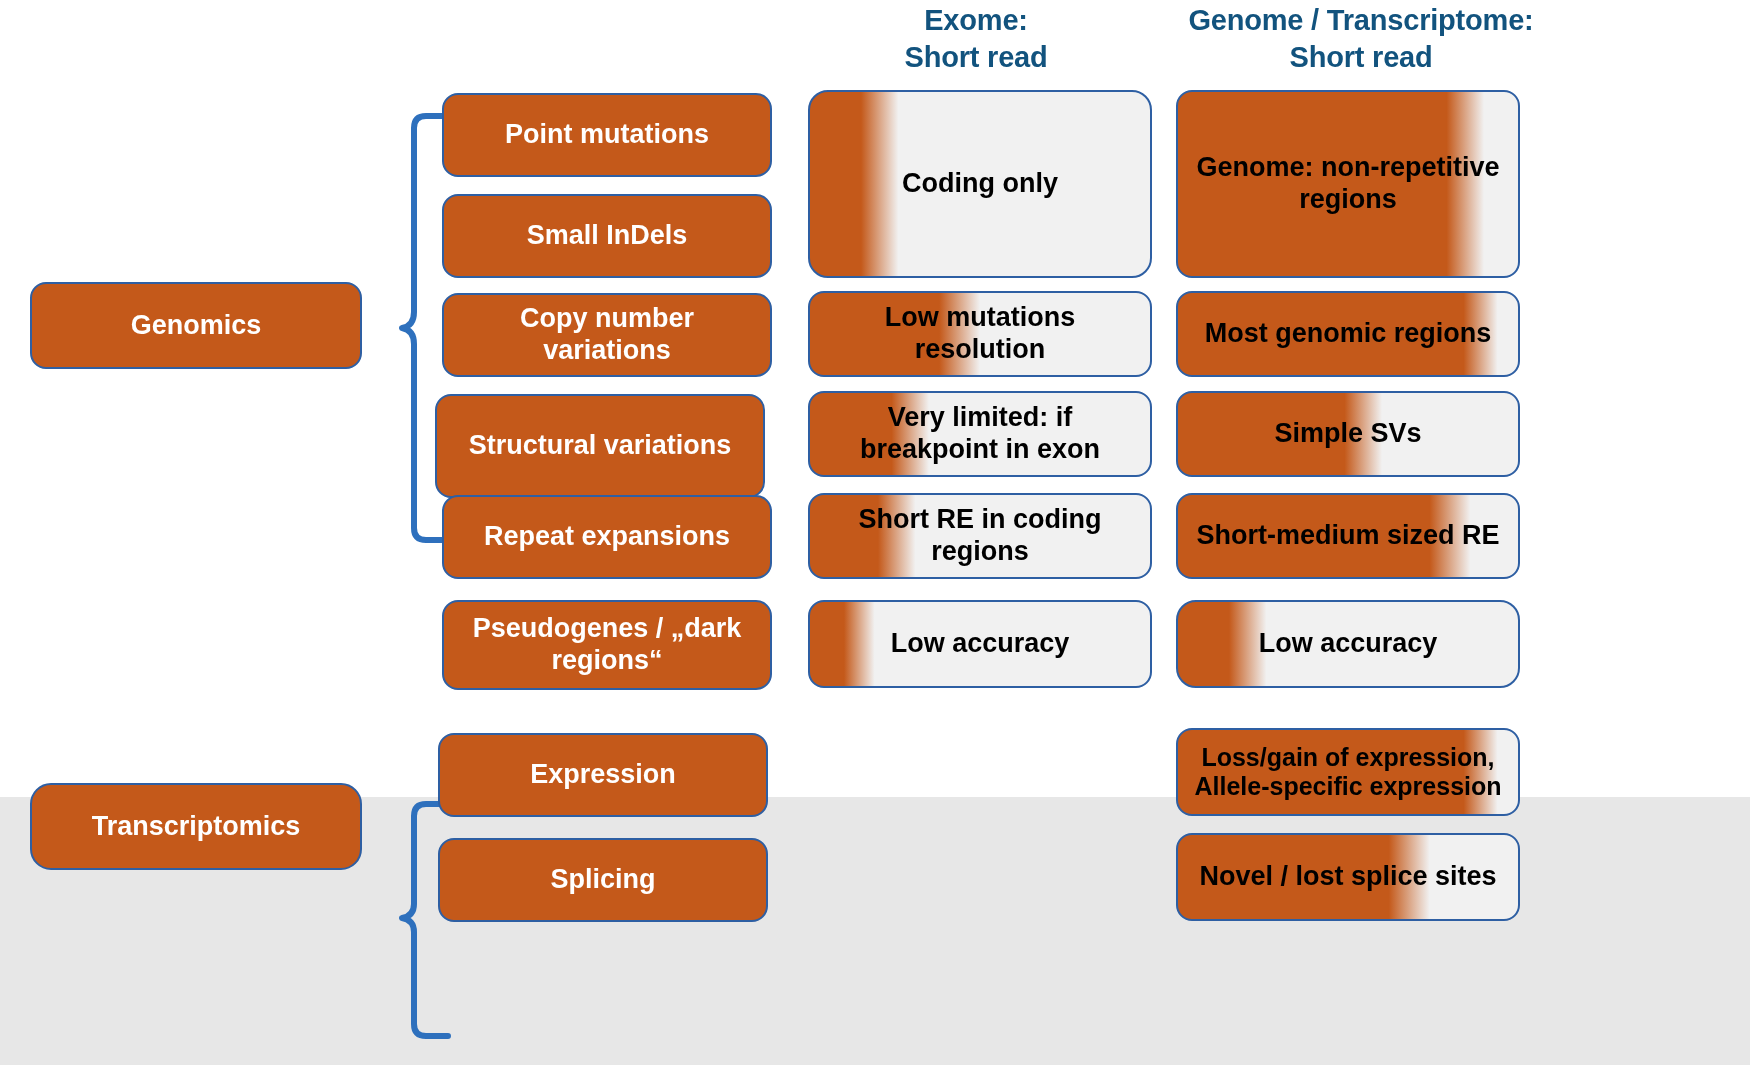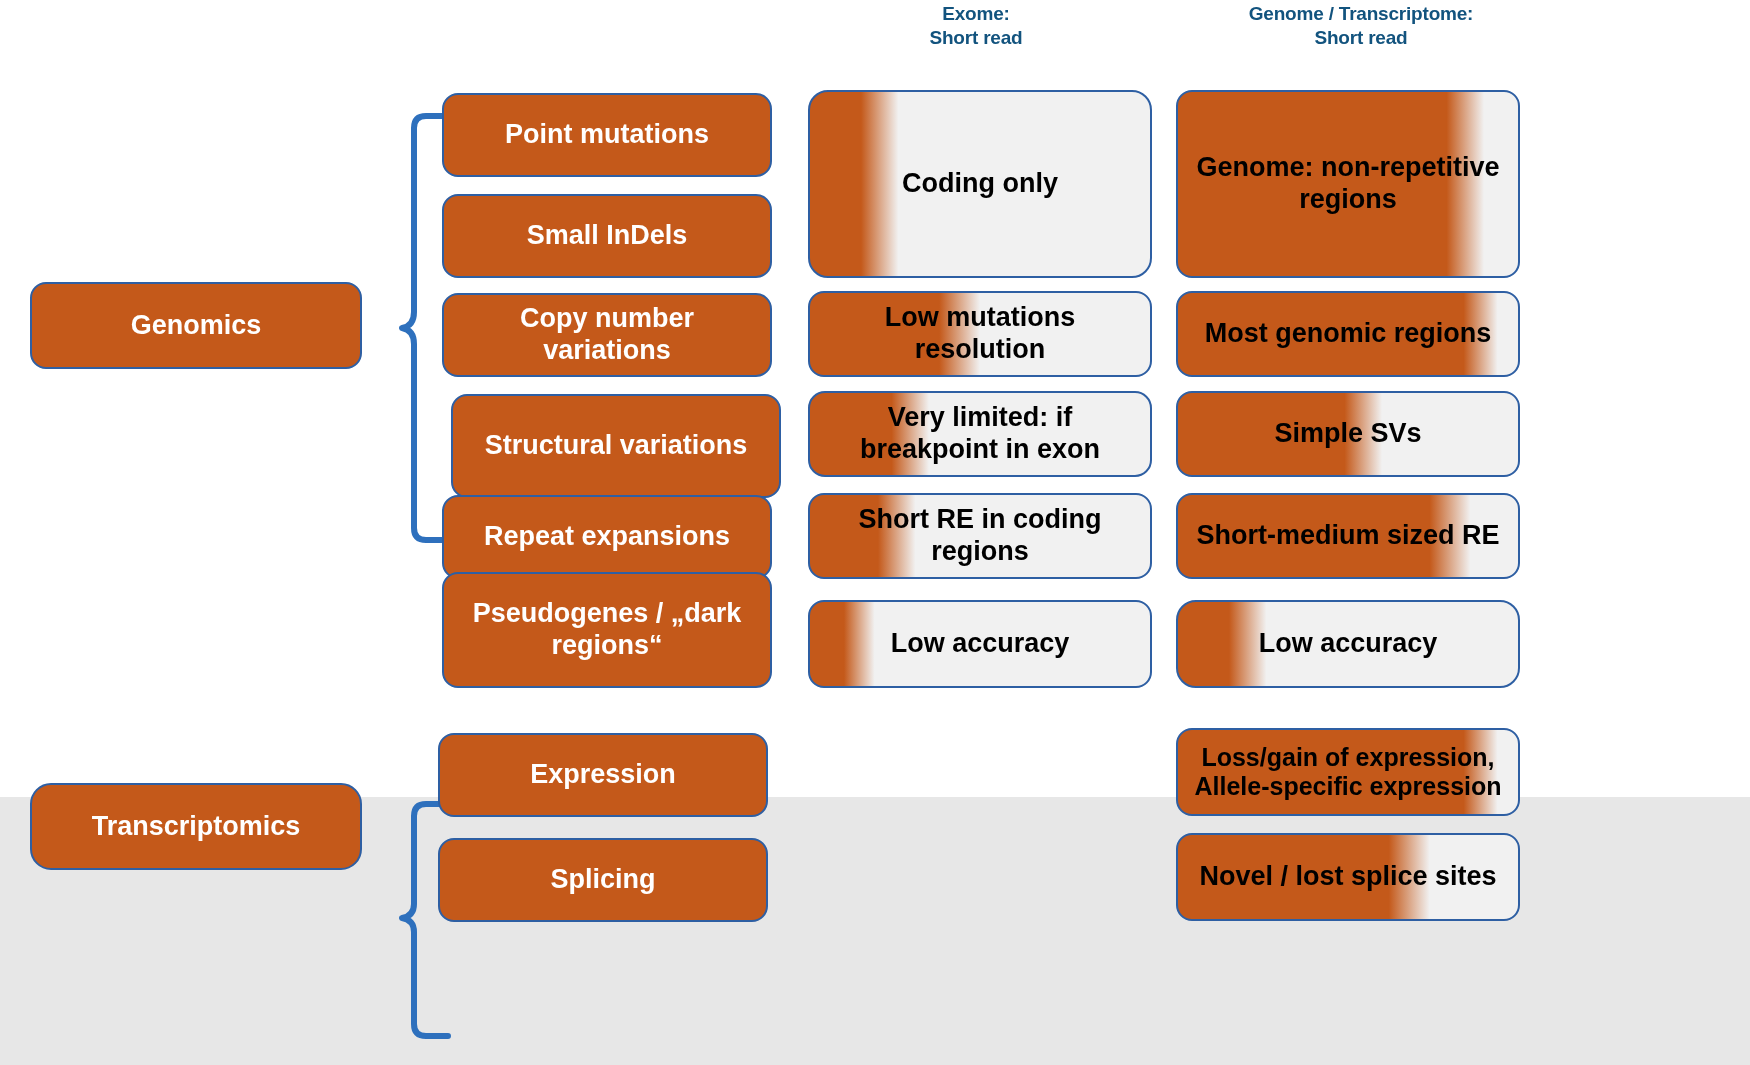--- a/index.html
+++ b/index.html
@@ -27,21 +27,21 @@
     height: 268px;
     background: #e7e7e7;
   }
 
   
   .col-header {
     position: absolute;
     text-align: center;
     color: #12537e;
     font-weight: bold;
-    font-size: 19px;
+    font-size: 29px;
     line-height: 1.28;
     letter-spacing: -0.2px;
   }
   #hdr-exome  { left: 800px; top: 2px;  width: 352px; }
   #hdr-genome { left: 1168px; top: 2px; width: 386px; }
 
   
   .node {
     position: absolute;
     box-sizing: border-box;
@@ -66,21 +66,21 @@
   
   .node.grad {
     color: #000000;
     font-size: 27px;
     background-color: #f1f1f1;
   }
 
   
   .g12  { background-image: linear-gradient(to right, #c4591a 0%,   #c4591a 10%,  #f1f1f1 19%,  #f1f1f1 100%); }
   .g20  { background-image: linear-gradient(to right, #c4591a 0%,   #c4591a 15%,  #f1f1f1 26%,  #f1f1f1 100%); border-radius: 20px; }
-  .g30  { background-image: linear-gradient(to right, #c4591a 0%,   #c4591a 24%,  #f1f1f1 35%,  #f1f1f1 100%); border-radius: 17px; }
+  .g30  { background-image: linear-gradient(to right, #c4591a 0%,   #c4591a 24%,  #f1f1f1 35%,  #f1f1f1 100%); }
   .g45  { background-image: linear-gradient(to right, #c4591a 0%,   #c4591a 38%,  #f1f1f1 50%,  #f1f1f1 100%); }
   .g55  { background-image: linear-gradient(to right, #c4591a 0%,   #c4591a 49%,  #f1f1f1 60%,  #f1f1f1 100%); }
   .g70  { background-image: linear-gradient(to right, #c4591a 0%,   #c4591a 62%,  #f1f1f1 74%,  #f1f1f1 100%); }
   .g80  { background-image: linear-gradient(to right, #c4591a 0%,   #c4591a 74%,  #f1f1f1 86%,  #f1f1f1 100%); }
   .g85  { background-image: linear-gradient(to right, #c4591a 0%,   #c4591a 79%,  #f1f1f1 90%,  #f1f1f1 100%); }
   .g90  { background-image: linear-gradient(to right, #c4591a 0%,   #c4591a 84%,  #f1f1f1 94%,  #f1f1f1 100%); }
 
   
   .brace { position: absolute; }
 </style>
@@ -121,29 +121,29 @@
   </div>
 
   <div class="node solid" style="left:442px; top:194px; width:330px; height:84px;">
     <span class="lbl">Small InDels</span>
   </div>
 
   <div class="node solid" style="left:442px; top:293px; width:330px; height:84px;">
     <span class="lbl">Copy number variations</span>
   </div>
 
-  <div class="node solid" style="left:451px; top:394px; width:330px; height:104px;">
+  <div class="node solid" style="left:435px; top:394px; width:330px; height:104px;">
     <span class="lbl">Structural variations</span>
   </div>
 
   <div class="node solid" style="left:442px; top:495px; width:330px; height:84px;">
     <span class="lbl">Repeat expansions</span>
   </div>
 
-  <div class="node solid" style="left:442px; top:572px; width:330px; height:116px;">
+  <div class="node solid" style="left:442px; top:600px; width:330px; height:90px;">
     <span class="lbl">Pseudogenes / „dark regions“</span>
   </div>
 
   <div class="node solid" style="left:438px; top:733px; width:330px; height:84px;">
     <span class="lbl">Expression</span>
   </div>
 
   <div class="node solid" style="left:438px; top:838px; width:330px; height:84px;">
     <span class="lbl">Splicing</span>
   </div>

